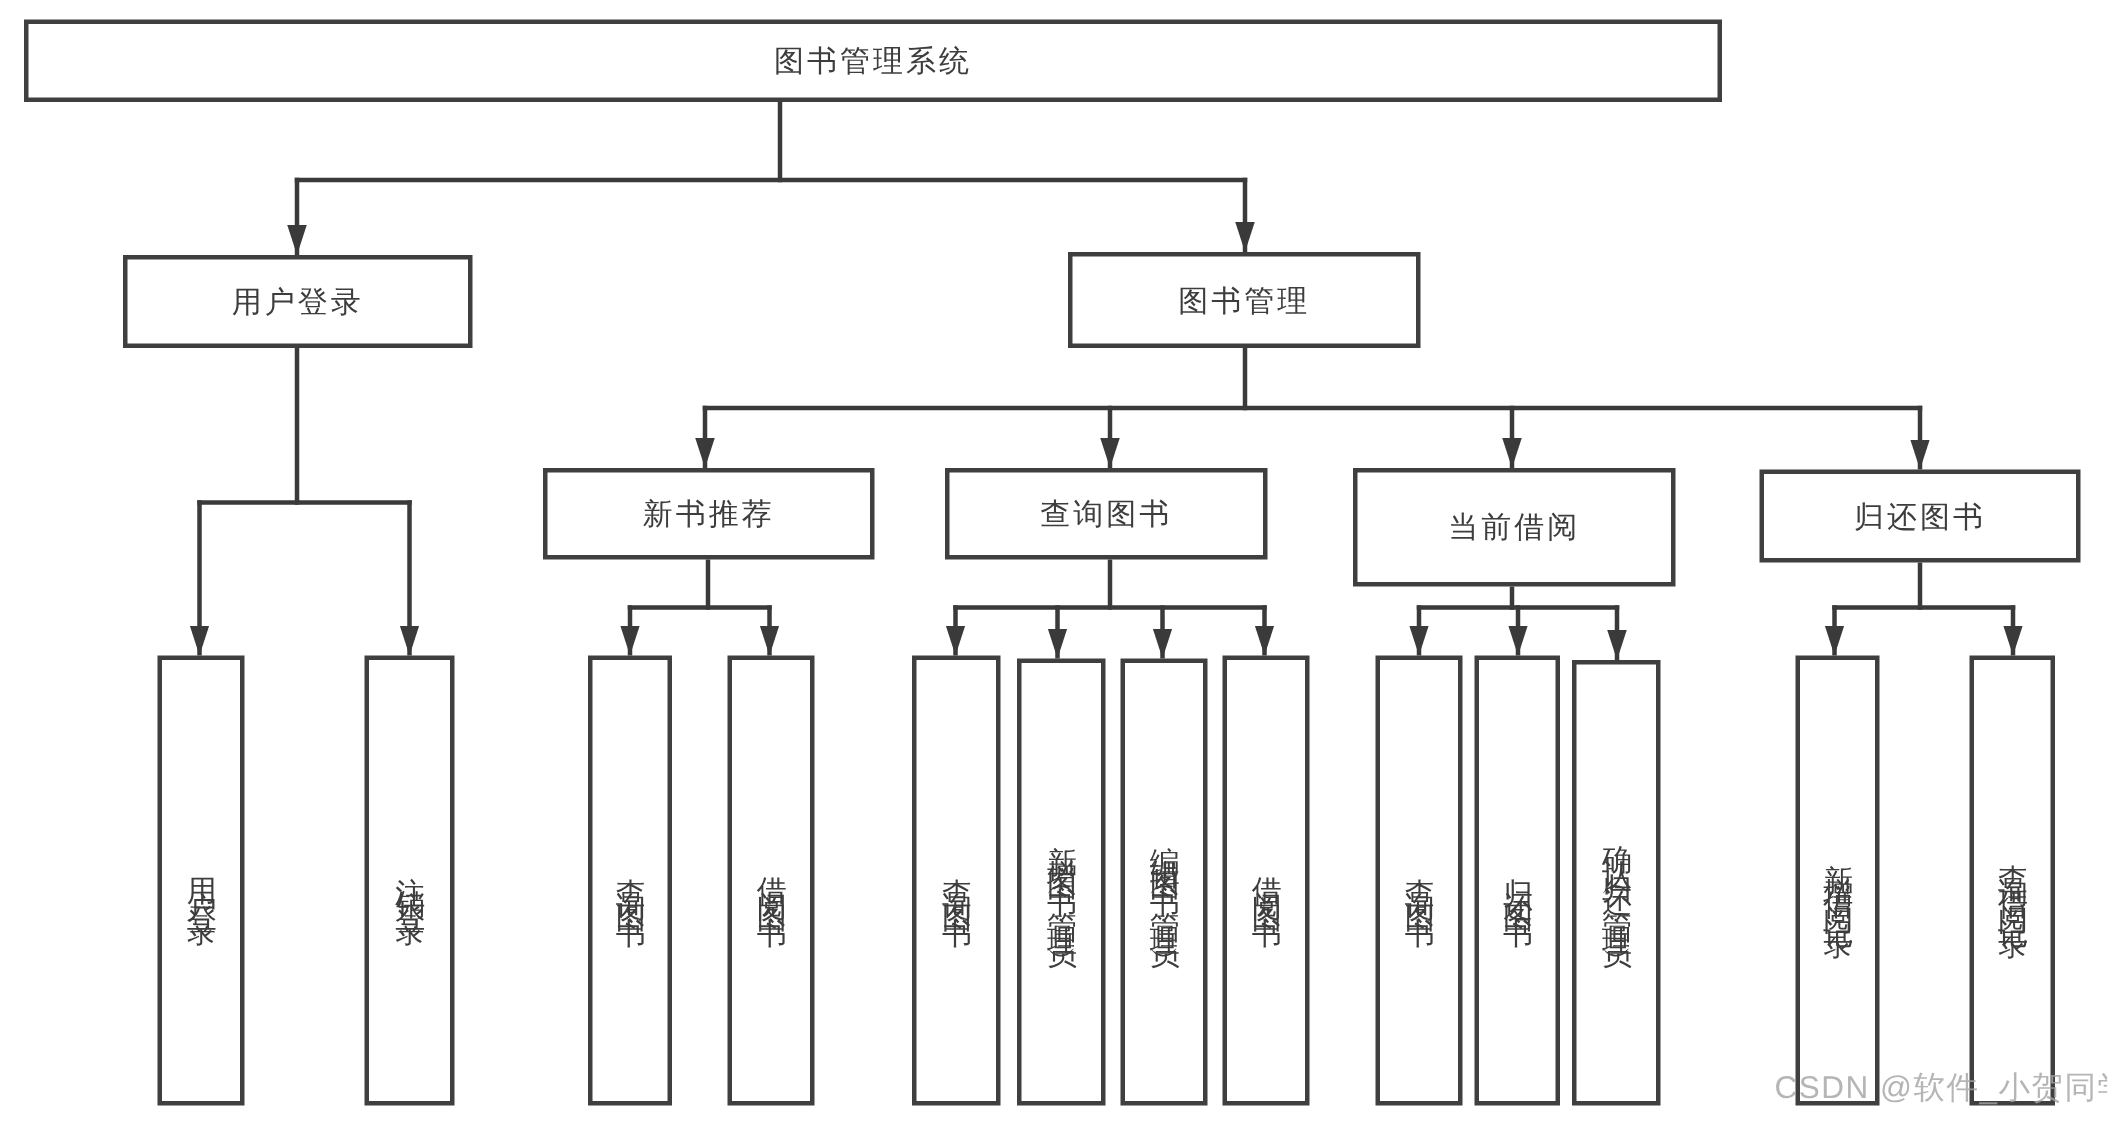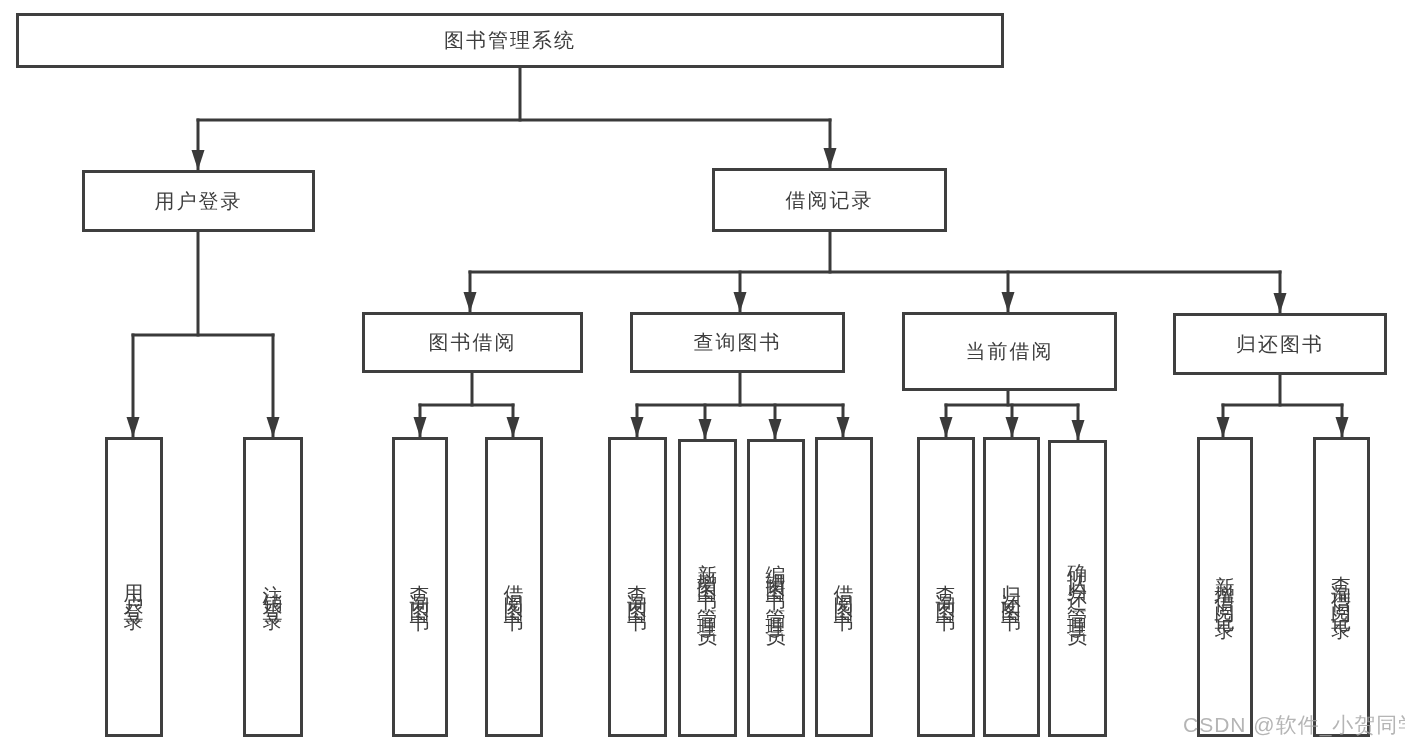--- a/index.html
+++ b/index.html
@@ -87,33 +87,33 @@
     <path class="line" d="M946,405 V437" marker-end="url(#arrow)"></path>
     <path class="line" d="M1012,405 V437" marker-end="url(#arrow)"></path>
     <path class="line" d="M1078,405 V440" marker-end="url(#arrow)"></path>
 
     <path class="line" d="M1280,375 V405"></path>
     <path class="line" d="M1223,405 H1342"></path>
     <path class="line" d="M1223,405 V437" marker-end="url(#arrow)"></path>
     <path class="line" d="M1342,405 V437" marker-end="url(#arrow)"></path>
   </svg>
 
-  <div class="node h" style="left:16px;top:13px;width:988px;height:55px">
+  <div class="node h" style="left:16px;top:13px;width:1132px;height:55px">
     <span class="lbl">图书管理系统</span>
   </div>
 
   <div class="node h" style="left:82px;top:170px;width:233px;height:62px">
     <span class="lbl">用户登录</span>
   </div>
   <div class="node h" style="left:712px;top:168px;width:235px;height:64px">
-    <span class="lbl">借阅记录</span>
+    <span class="lbl">图书管理</span>
   </div>
 
   <div class="node h" style="left:362px;top:312px;width:221px;height:61px">
-    <span class="lbl">图书借阅</span>
+    <span class="lbl">新书推荐</span>
   </div>
   <div class="node h" style="left:630px;top:312px;width:215px;height:61px">
     <span class="lbl">查询图书</span>
   </div>
   <div class="node h" style="left:902px;top:312px;width:215px;height:79px">
     <span class="lbl">当前借阅</span>
   </div>
   <div class="node h" style="left:1173px;top:313px;width:214px;height:62px">
     <span class="lbl">归还图书</span>
   </div>

